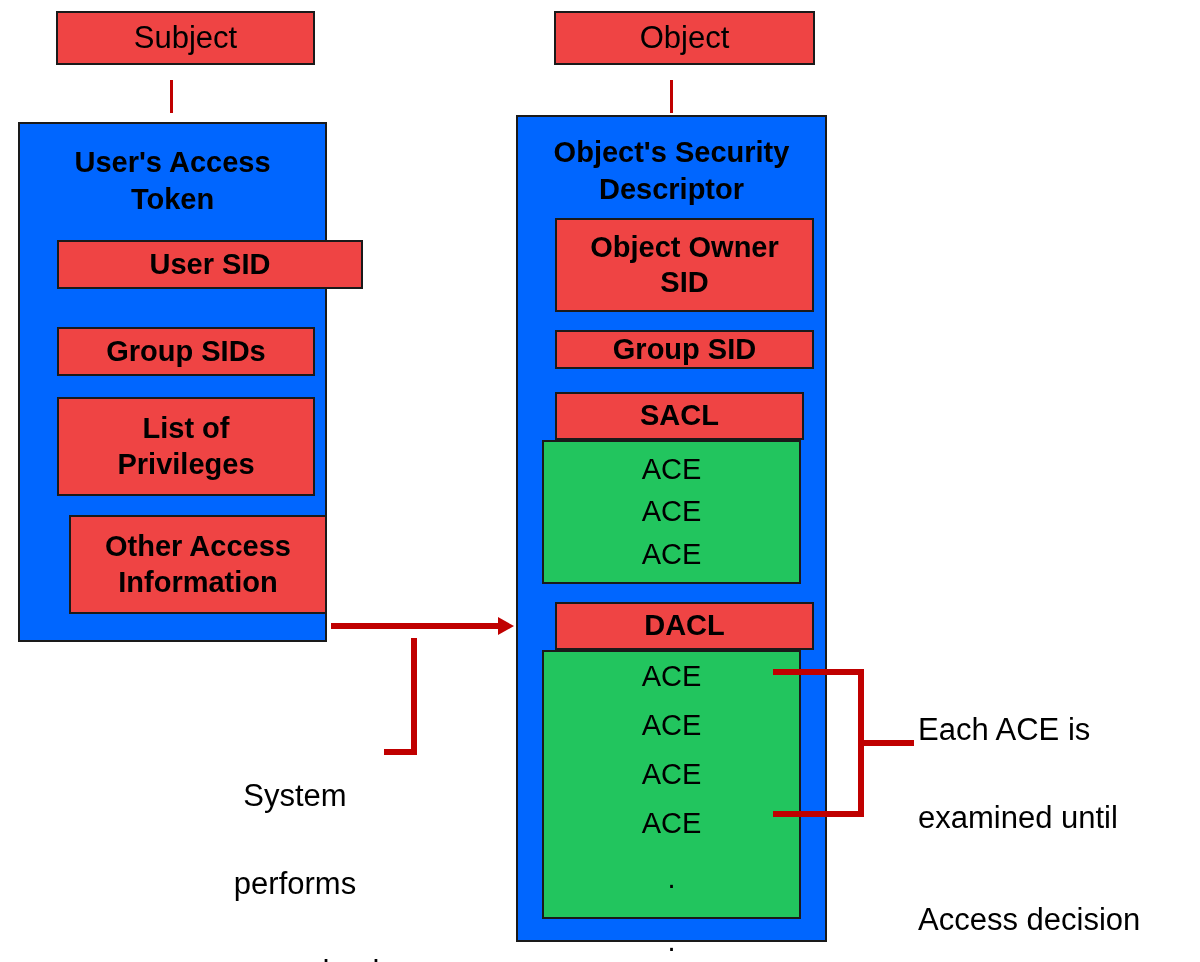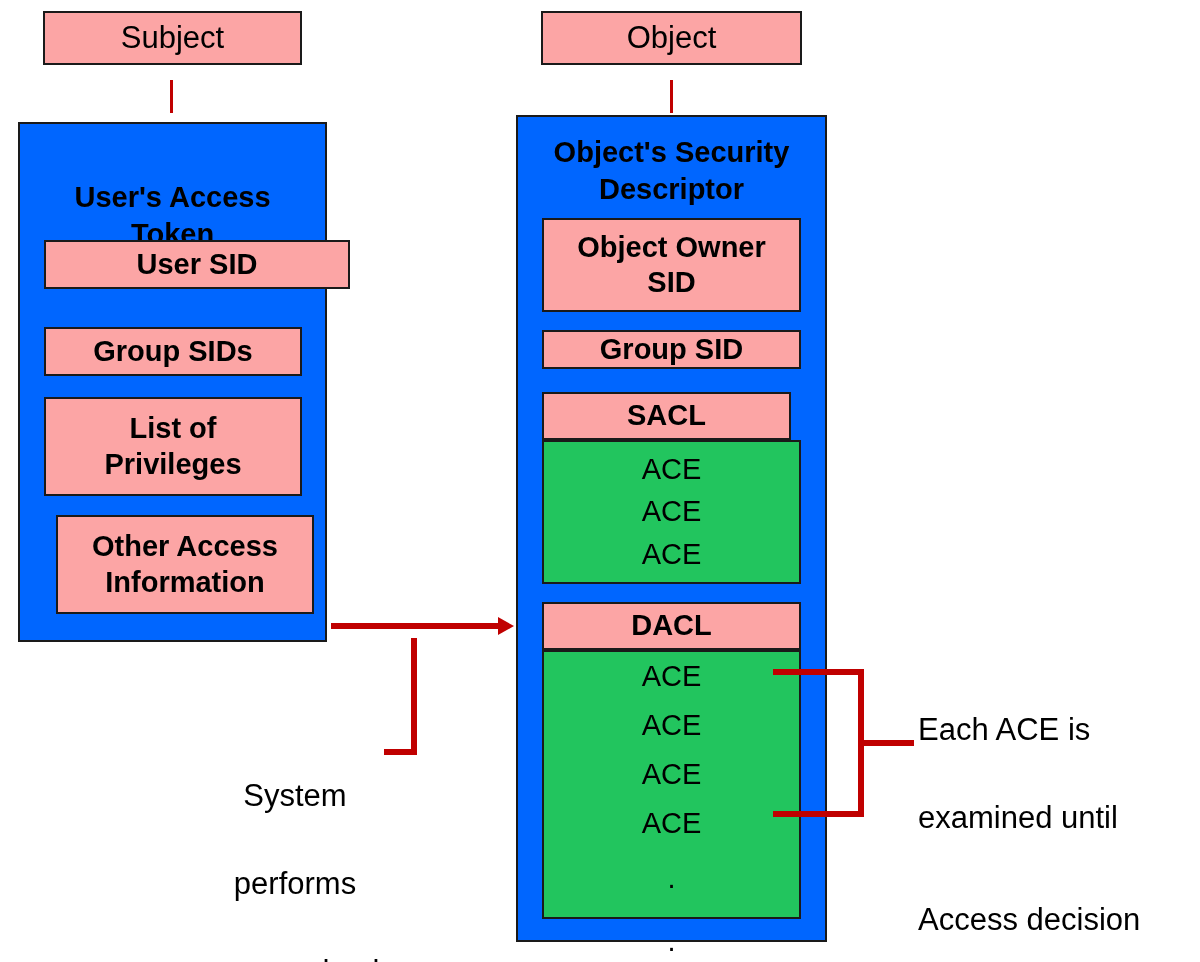--- a/index.html
+++ b/index.html
@@ -27,21 +27,22 @@
     box-sizing: border-box;
     border: 2px solid #1a1a1a;
     display: flex;
     align-items: center;
     justify-content: center;
     text-align: center;
     color: #000000;
     line-height: 1.22;
   }
   .yellow {
-    background: #fca5a5;
+    background: #ef4444;
+    margin-left: 13px;
   }
   .blue {
     background: #0066FF;
   }
 
   
   .top-pill {
     font-size: 31px;
     font-weight: 400;
   }
@@ -116,21 +117,21 @@
 
 <div class="canvas">
 
   <div class="box yellow top-pill" style="left:43px; top:11px; width:259px; height:54px;">
     <span>Subject</span>
   </div>
 
   <div class="red-thin" style="left:170px; top:80px; width:3px; height:33px;"></div>
 
   <div class="box blue" style="left:18px; top:122px; width:309px; height:520px; display:block;">
-    <div class="container-title" style="top:20px;margin-top:35px;">
+    <div class="container-title" style="top:20px;">
       <div>User's Access</div>
       <div>Token</div>
     </div>
   </div>
 
   <div class="box yellow inner-label" style="left:44px; top:240px; width:306px; height:49px;">
     <span>User SID</span>
   </div>
 
   <div class="box yellow inner-label" style="left:44px; top:327px; width:258px; height:49px;">

